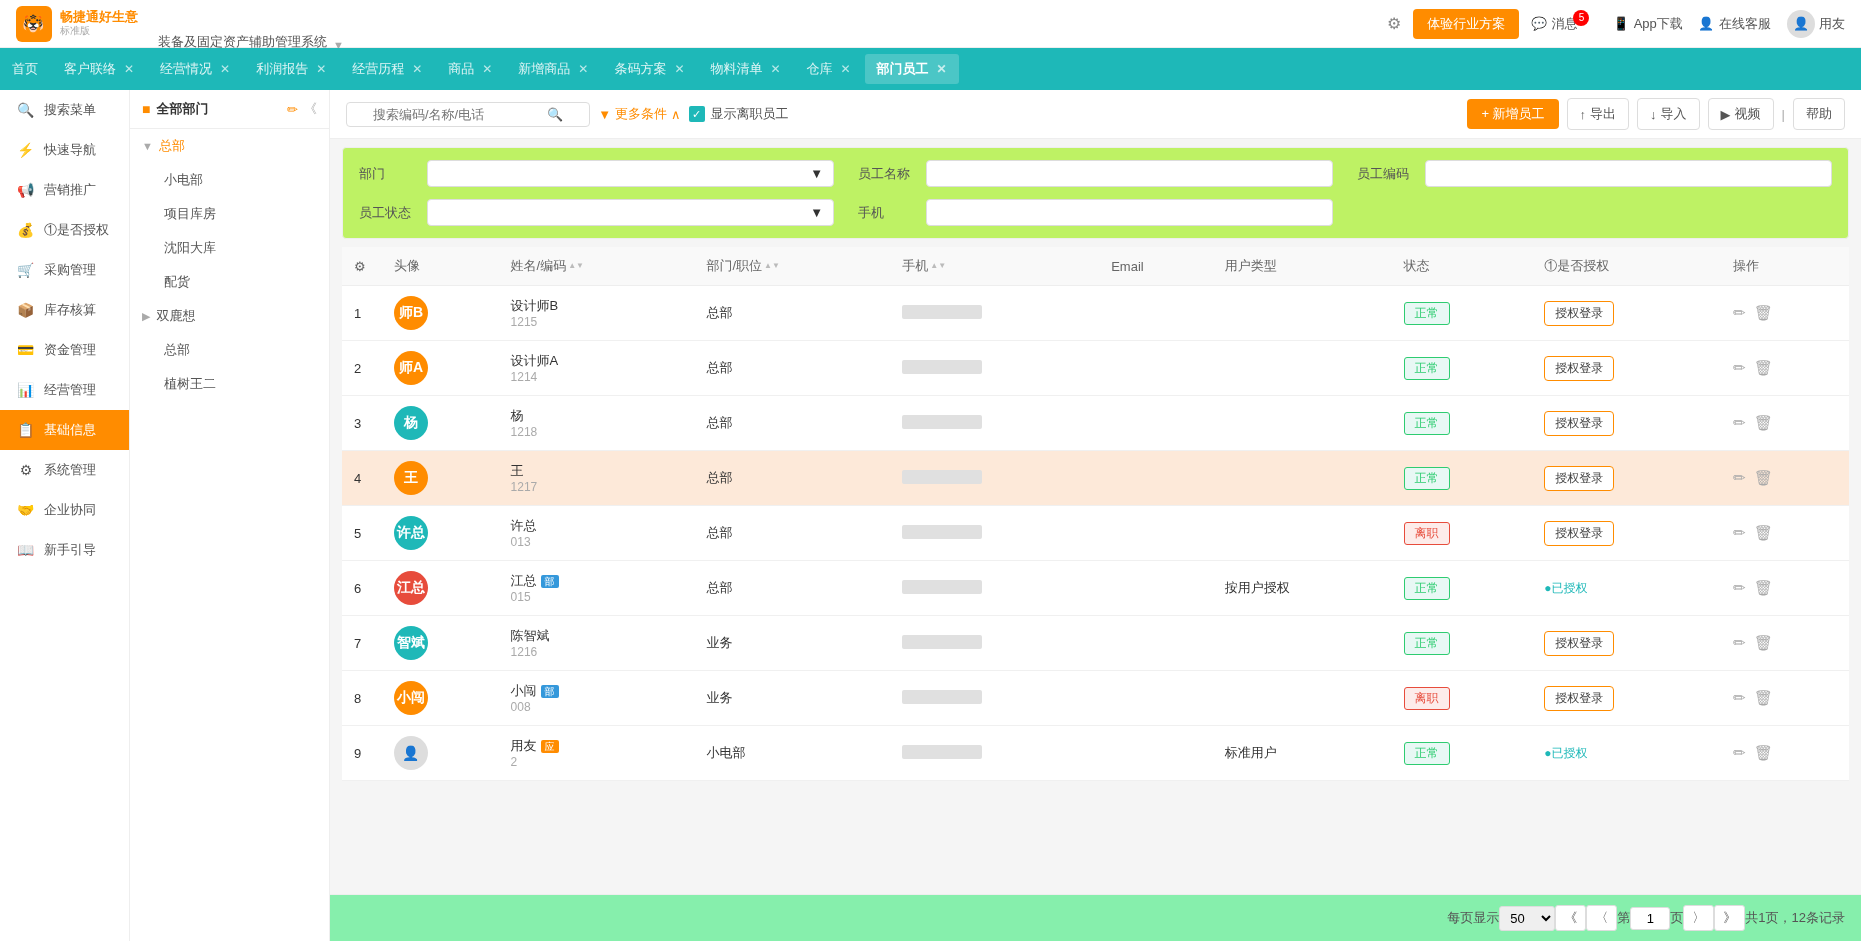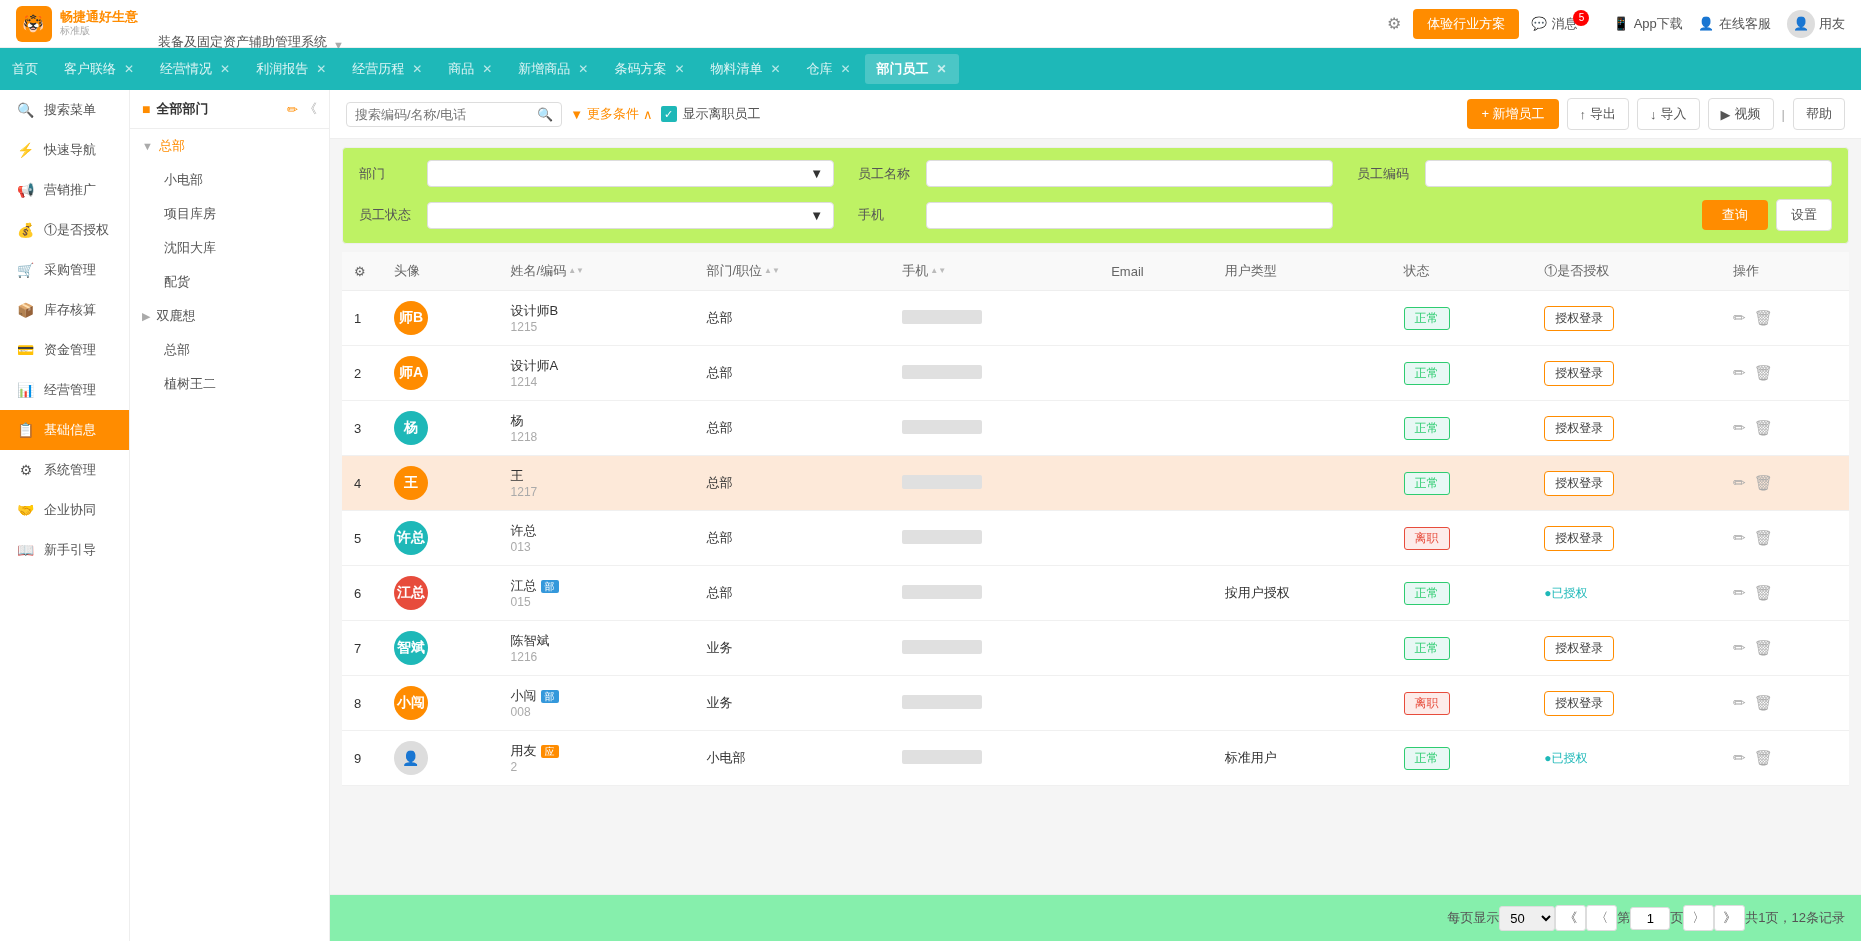--- a/index.html
+++ b/index.html
@@ -35,21 +35,21 @@
     .dept-tree-item { display: flex; align-items: center; gap: 6px; padding: 8px 12px; cursor: pointer; color: #555; font-size: 13px; }
     .dept-tree-item.active { color: #ff8c00; }
     .dept-tree-item .indent { display: inline-block; width: 16px; }
     .dept-tree-item .arrow { color: #aaa; font-size: 11px; }
 
     
     .content-area { flex: 1; display: flex; flex-direction: column; overflow: hidden; }
 
     
     .toolbar { background: white; padding: 8px 16px; display: flex; align-items: center; gap: 8px; border-bottom: 1px solid #eee; }
-    .search-input-wrap { display: flex; align-items: center; border: 1px solid #ddd; border-radius: 4px; padding: 4px 8px; gap: 22px; min-width: 200px; }
+    .search-input-wrap { display: flex; align-items: center; border: 1px solid #ddd; border-radius: 4px; padding: 4px 26px; gap: 14px; min-width: 200px; }
     .search-input-wrap input { border: none; outline: none; font-size: 13px; width: 160px; }
     .filter-btn { display: flex; align-items: center; gap: 4px; color: #ff8c00; cursor: pointer; font-size: 13px; }
     .show-resigned { display: flex; align-items: center; gap: 6px; font-size: 13px; color: #555; cursor: pointer; }
     .checkbox-checked { width: 16px; height: 16px; background: #1eb8b8; border-radius: 2px; display: flex; align-items: center; justify-content: center; color: white; font-size: 11px; }
     .toolbar-right { margin-left: auto; display: flex; align-items: center; gap: 8px; }
     .btn-add { background: #ff8c00; color: white; border: none; border-radius: 4px; padding: 6px 14px; cursor: pointer; font-size: 13px; display: flex; align-items: center; gap: 4px; }
     .btn-outline { background: white; color: #555; border: 1px solid #ddd; border-radius: 4px; padding: 6px 12px; cursor: pointer; font-size: 13px; display: flex; align-items: center; gap: 4px; }
 
     
     .filter-row { background: #bef264; padding: 12px 16px; border: 1px solid #eee; border-radius: 4px; margin: 8px 12px; display: grid; grid-template-columns: 1fr 1fr 1fr; gap: 12px 24px; }
@@ -340,24 +340,20 @@
         <div class="filter-field">
           <label class="filter-label">员工状态</label>
           <div class="filter-select">
             <span></span>
             <span>▼</span>
           </div>
         </div>
         <div class="filter-field">
           <label class="filter-label">手机</label>
           <input class="filter-input" type="text" style="">
-        </div>
-        <div class="filter-btns">
-          <button class="btn-query">查询</button>
-          <button class="btn-set">设置</button>
         </div>
       </div>
 
       <div class="table-wrap">
         <table>
           <thead>
             <tr>
               <th style="width:40px;">⚙</th>
               <th>头像</th>
               <th>

